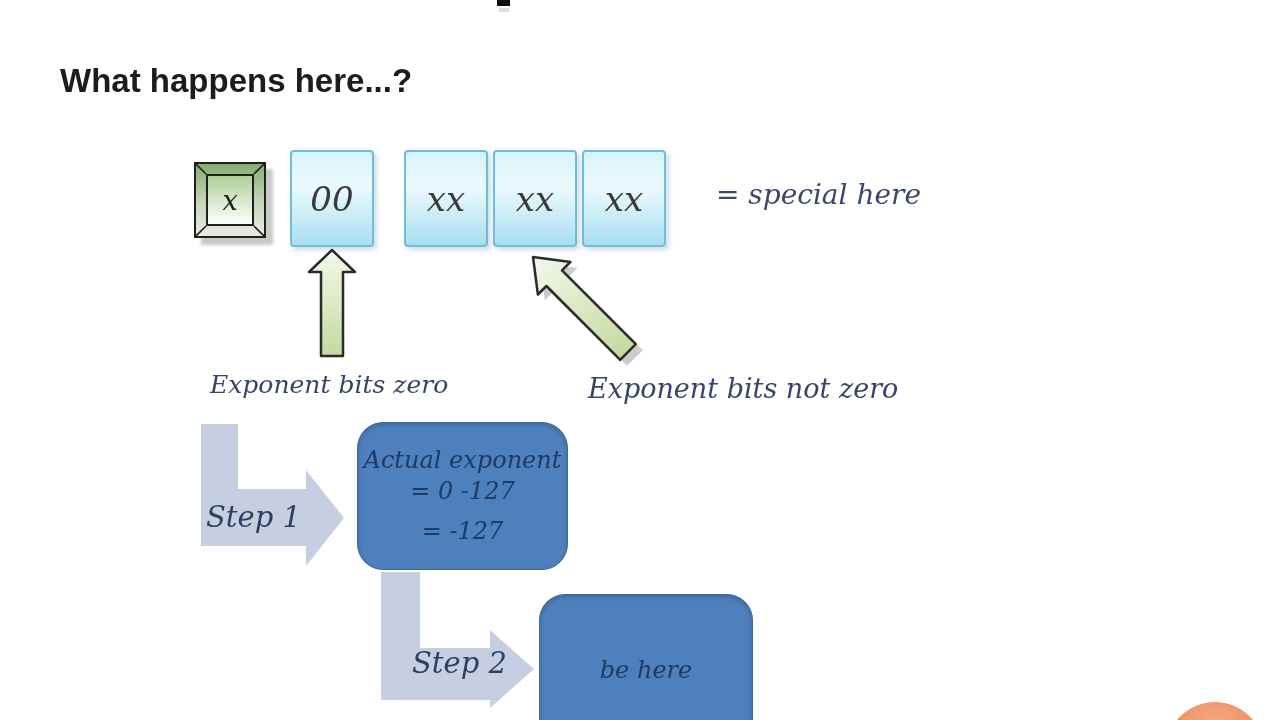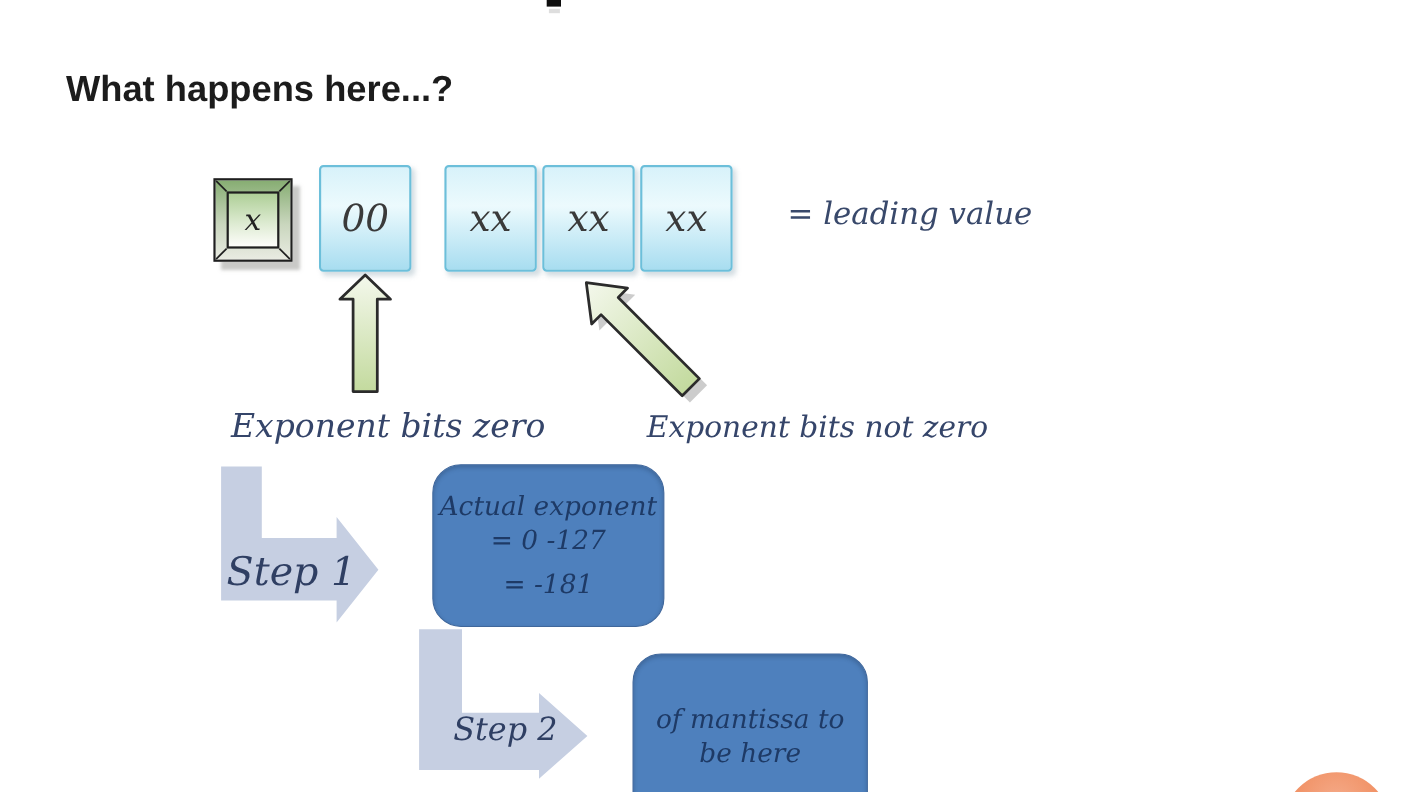--- a/index.html
+++ b/index.html
@@ -50,36 +50,36 @@
     position:absolute;left:716px;top:178px;
     font-family:"DejaVu Serif",serif;font-style:italic;
     font-size:28px;color:#39496b;
   }
 
   
   .hand{
     position:absolute;font-family:"DejaVu Serif",serif;font-style:italic;
     color:#35456a;white-space:nowrap;
   }
-  .lbl-exp{left:210px;top:370px;font-size:30px;}
+  .lbl-exp{left:210px;top:370px;font-size:25px;}
   .lbl-man{left:588px;top:373px;font-size:27px;}
-  .lbl-step1{left:206px;top:500px;font-size:36px;color:#2f3f63;}
+  .lbl-step1{left:206px;top:500px;font-size:29px;color:#2f3f63;}
   .lbl-step2{left:412px;top:646px;font-size:29px;color:#2f3f63;}
 
   
   .arrows{position:absolute;left:0;top:0;pointer-events:none;}
 
   
   .step-box{
     position:absolute;box-sizing:border-box;border-radius:26px;
     background:#4e80bd;border:1px solid #40679b;
     box-shadow:inset 0 2px 4px rgba(20,40,70,.28);
     display:flex;flex-direction:column;align-items:center;justify-content:center;
     font-family:"DejaVu Serif",serif;font-style:italic;
-    color:#1e3a66;font-size:24px;line-height:31px;text-align:center;margin-left:36px;
+    color:#1e3a66;font-size:24px;line-height:31px;text-align:center;
   }
   .step-box-1{left:357px;top:422px;width:211px;height:148px;}
   .step-box-1 .line3{margin-top:9px;}
   .step-box-2{left:539px;top:594px;width:214px;height:152px;}
 
   
   .corner-circle{
     position:absolute;left:1166px;top:702px;width:98px;height:98px;border-radius:50%;
     background:radial-gradient(circle at 50% 28%,#f5ab8a 0%,#ef8756 65%,#ea7a48 100%);
   }
@@ -102,21 +102,21 @@
       <line x1="0" y1="72" x2="10" y2="62" stroke="#1f1f1f" stroke-width="1.6"></line>
       <line x1="68" y1="72" x2="58" y2="62" stroke="#1f1f1f" stroke-width="1.6"></line>
     </svg>
   </div>
 
   <div class="bit-box bb-exp">00</div>
   <div class="bit-box bb-m1">xx</div>
   <div class="bit-box bb-m2">xx</div>
   <div class="bit-box bb-m3">xx</div>
 
-  <div class="special-value">= leading value</div>
+  <div class="special-value">= special here</div>
 
   <svg class="arrows" width="1280" height="720" viewBox="0 0 1280 720">
     <defs>
       <linearGradient id="gradV" gradientUnits="userSpaceOnUse" x1="332" y1="250" x2="332" y2="356">
         <stop offset="0" stop-color="#f4f8ec"></stop>
           <stop offset="1" stop-color="#c3da9e"></stop>
       </linearGradient>
       <linearGradient id="gradD" gradientUnits="userSpaceOnUse" x1="533" y1="257" x2="628" y2="352">
         <stop offset="0" stop-color="#f4f8ec"></stop>
           <stop offset="1" stop-color="#c3da9e"></stop>
@@ -134,23 +134,22 @@
   </svg>
 
   <div class="hand lbl-exp">Exponent bits zero</div>
   <div class="hand lbl-man">Exponent bits not zero</div>
   <div class="hand lbl-step1">Step 1</div>
   <div class="hand lbl-step2">Step 2</div>
 
   <div class="step-box step-box-1">
     <span class="line1">Actual exponent</span>
     <span class="line2">= 0 -127</span>
-    <span class="line3">= -181</span>
+    <span class="line3">= -127</span>
   </div>
 
   <div class="step-box step-box-2">
-    <span>of mantissa to</span>
     <span>be here</span>
   </div>
 
   <div class="corner-circle"></div>
 
 </div>
 
 </body></html>

